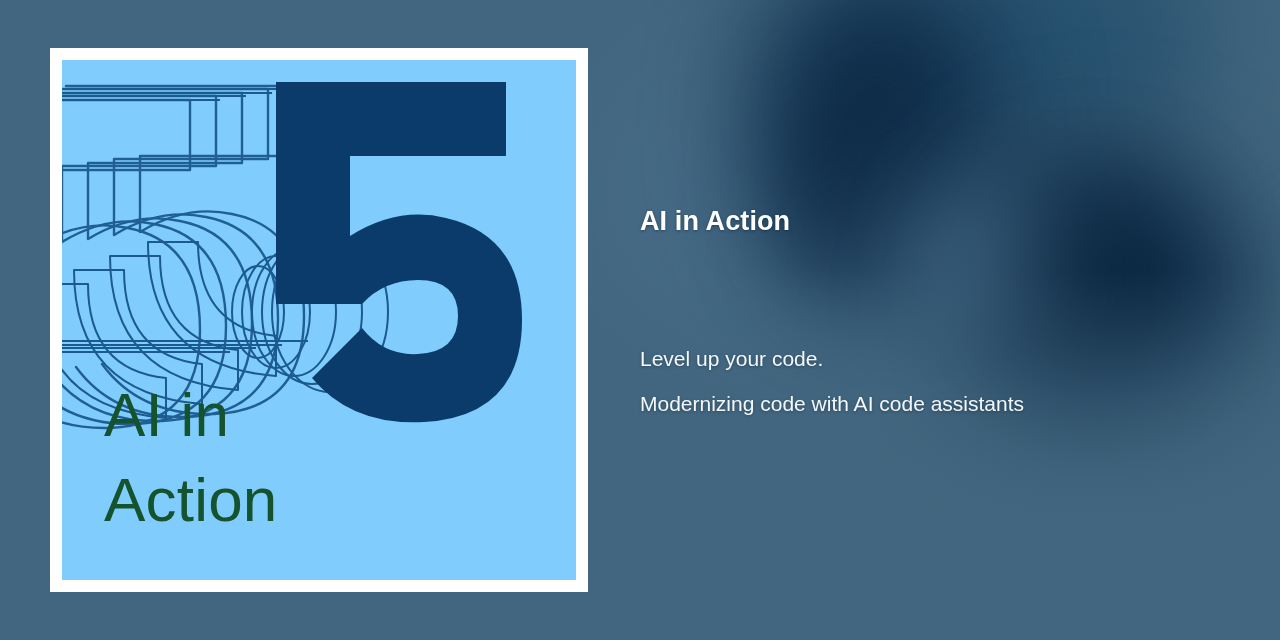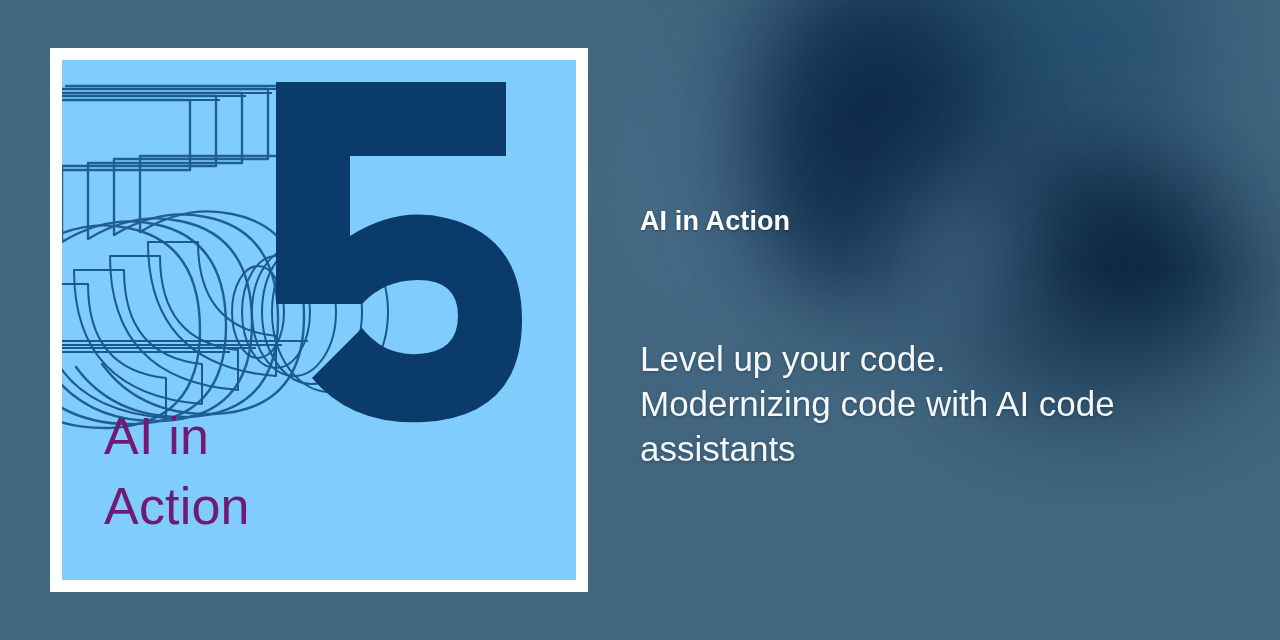--- a/index.html
+++ b/index.html
@@ -140,22 +140,22 @@
     position: absolute;
     left: 0;
     top: 0;
     width: 100%;
     height: 100%;
   }
   .card-caption {
     position: absolute;
     left: 42px;
     bottom: 38px;
-    color: #701a75;
-    font-size: 52px;
+    color: #14532d;
+    font-size: 62px;
     font-weight: 300;
     line-height: 1.36;
     letter-spacing: .2px;
     white-space: pre-line;
   }
 
   
   .meta {
     position: absolute;
     left: 640px;
@@ -173,21 +173,21 @@
     font-weight: bold;
     letter-spacing: .1px;
     text-shadow: 0 1px 3px rgba(6,24,40,.45);
   }
   .meta-desc {
     position: absolute;
     top: 336px;
     left: 0;
     width: 520px;
     color: #f4f8fb;
-    font-size: 35px;
+    font-size: 21px;
     font-weight: 400;
     line-height: 45px;
     white-space: pre-line;
     text-shadow: 0 1px 3px rgba(6,24,40,.35);
   }
 </style>
 </head>
 <body>
 
 <div id="stage">

